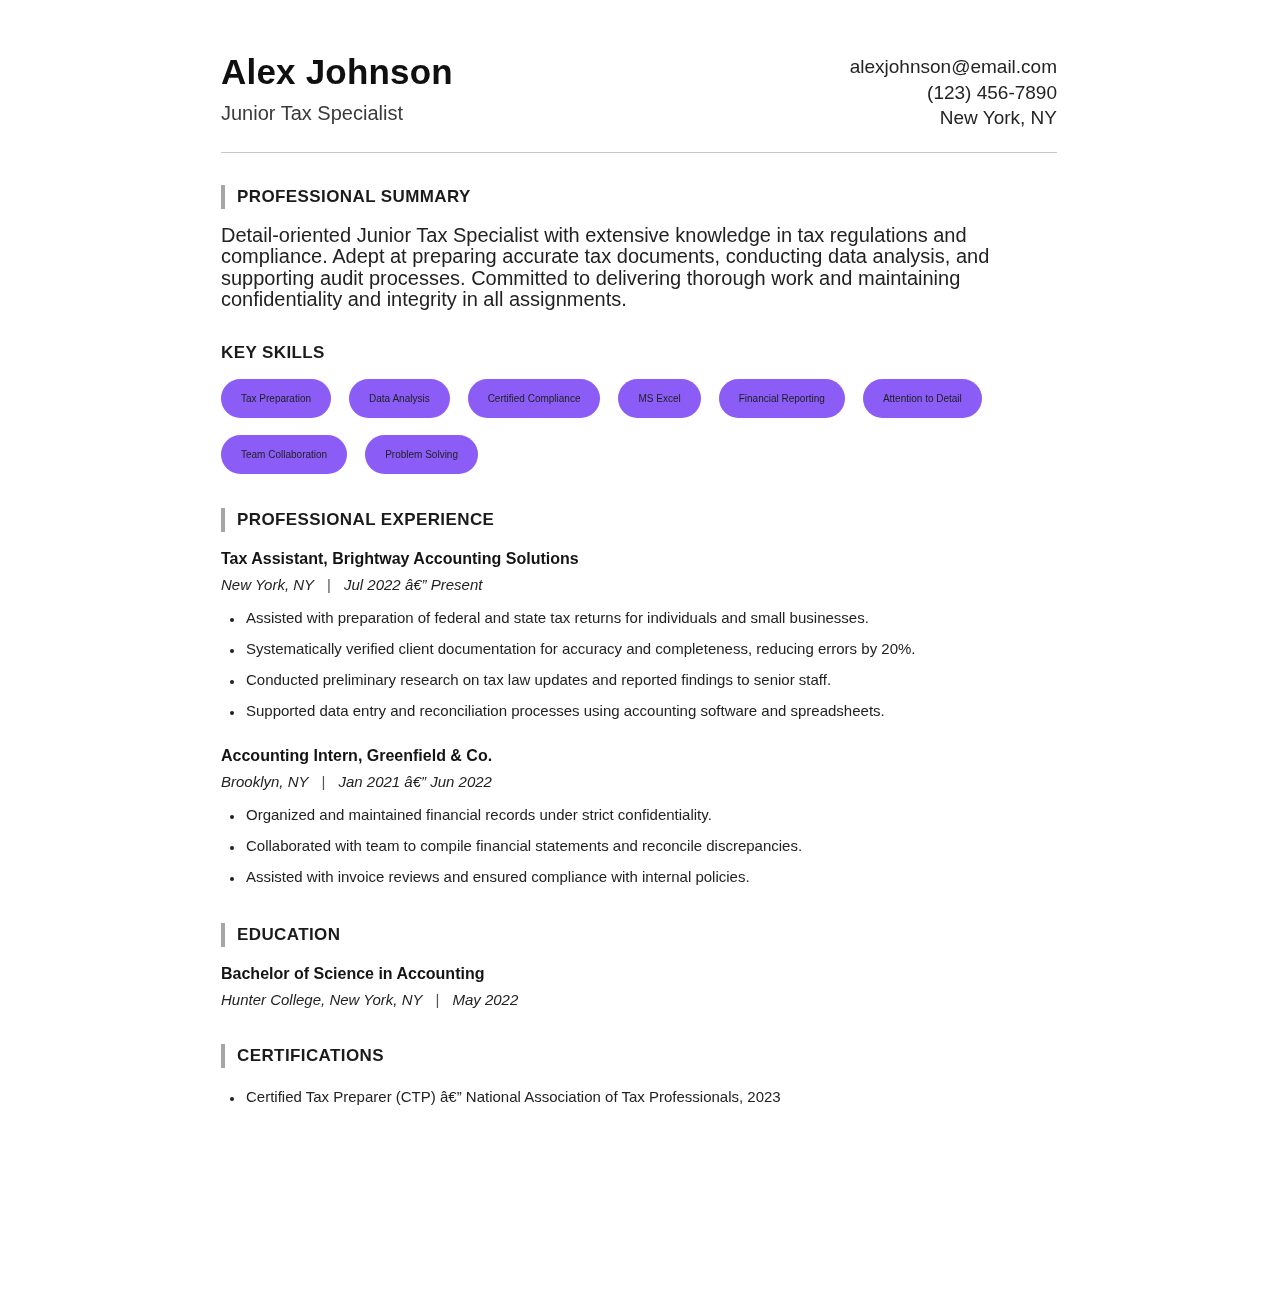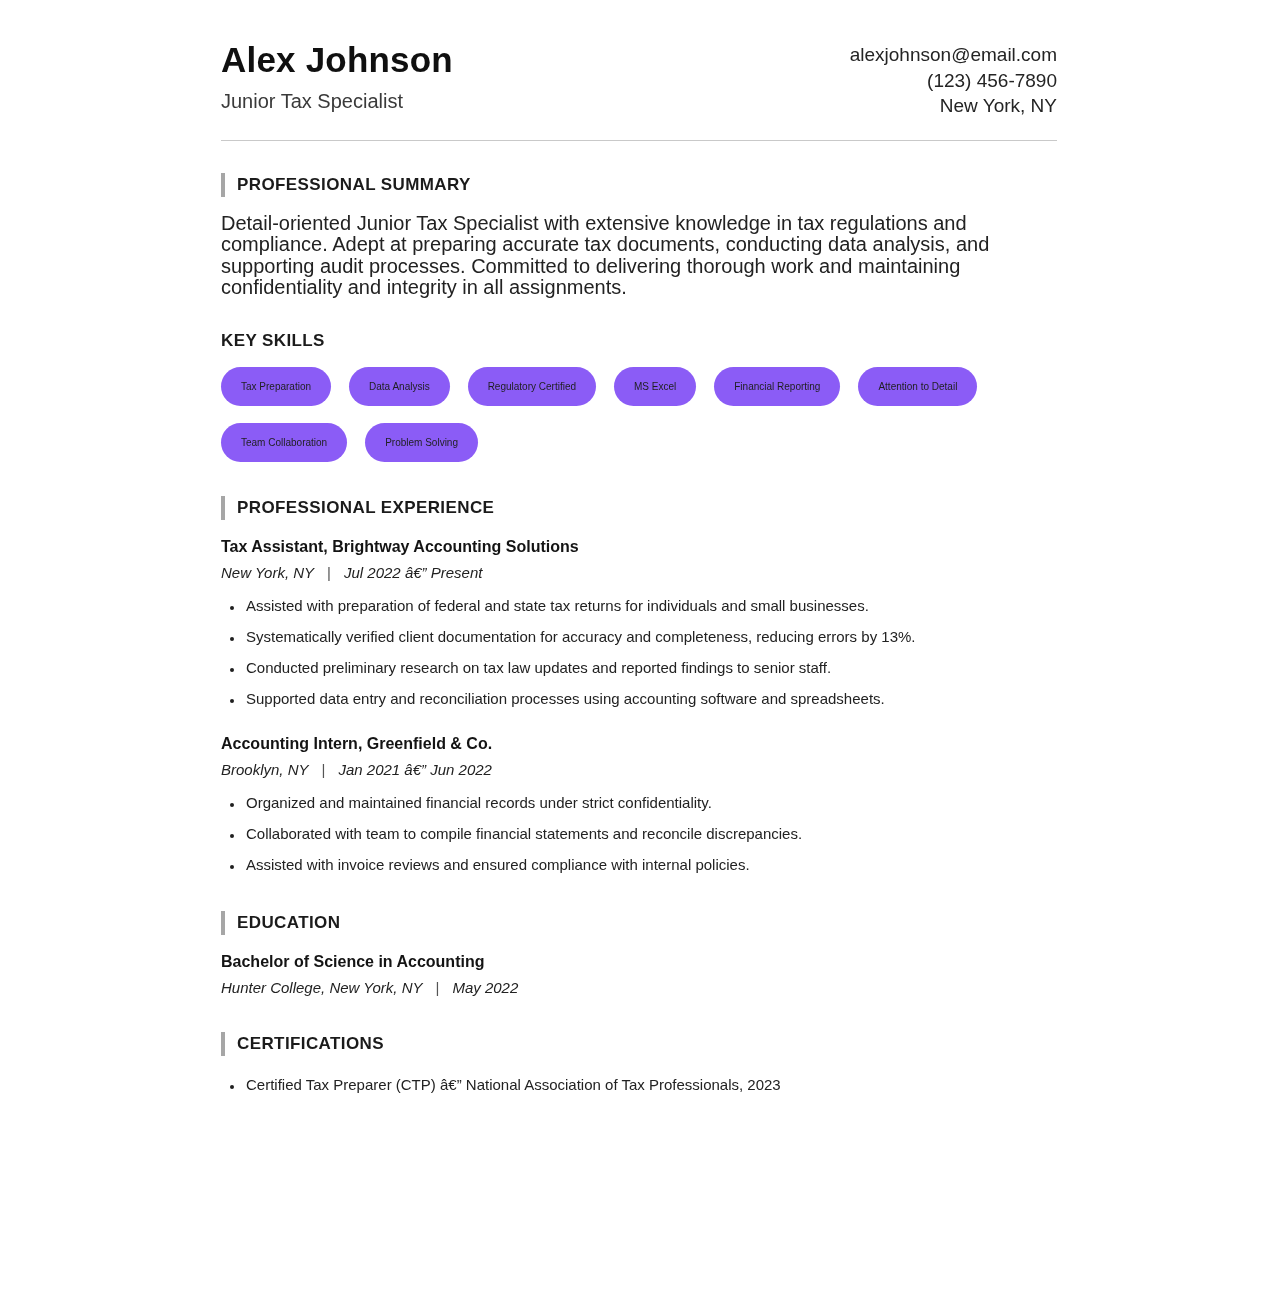--- a/index.html
+++ b/index.html
@@ -12,20 +12,21 @@
   }
   body {
     width: 1278px;
     height: 1300px;
     overflow: hidden;
   }
   .page {
     width: 836px;
     margin-left: 221px;
     padding-top: 40px;
+    margin-top: 12px;
   }
 
   
   .header {
     display: flex;
     justify-content: space-between;
     align-items: flex-start;
   }
   .name {
     margin: 0;
@@ -169,41 +170,41 @@
   </div>
   <p class="summary-text">Detail-oriented Junior Tax Specialist with extensive knowledge in tax regulations and compliance. Adept at preparing accurate tax documents, conducting data analysis, and supporting audit processes. Committed to delivering thorough work and maintaining confidentiality and integrity in all assignments.</p>
 
   <div class="section-heading section-gap-sm">
     <span class="accent-bar"></span>
     <h2>KEY SKILLS</h2>
   </div>
   <div class="pills">
     <span class="pill">Tax Preparation</span>
     <span class="pill">Data Analysis</span>
-    <span class="pill">Regulatory Certified</span>
+    <span class="pill">Certified Compliance</span>
     <span class="pill">MS Excel</span>
     <span class="pill">Financial Reporting</span>
     <span class="pill">Attention to Detail</span>
     <span class="pill">Team Collaboration</span>
     <span class="pill">Problem Solving</span>
   </div>
 
   <div class="section-heading section-gap-md">
     <span class="accent-bar"></span>
     <h2>PROFESSIONAL EXPERIENCE</h2>
   </div>
 
   <div class="job">
     <h3 class="job-name">Tax Assistant, Brightway Accounting Solutions</h3>
     <p class="meta-line">
       <span>New York, NY</span><span class="sep">|</span><span>Jul 2022 â€” Present</span>
     </p>
     <ul class="bullets">
       <li>Assisted with preparation of federal and state tax returns for individuals and small businesses.</li>
-      <li>Systematically verified client documentation for accuracy and completeness, reducing errors by 13%.</li>
+      <li>Systematically verified client documentation for accuracy and completeness, reducing errors by 20%.</li>
       <li>Conducted preliminary research on tax law updates and reported findings to senior staff.</li>
       <li>Supported data entry and reconciliation processes using accounting software and spreadsheets.</li>
     </ul>
   </div>
 
   <div class="job">
     <h3 class="job-name">Accounting Intern, Greenfield &amp; Co.</h3>
     <p class="meta-line">
       <span>Brooklyn, NY</span><span class="sep">|</span><span>Jan 2021 â€” Jun 2022</span>
     </p>

